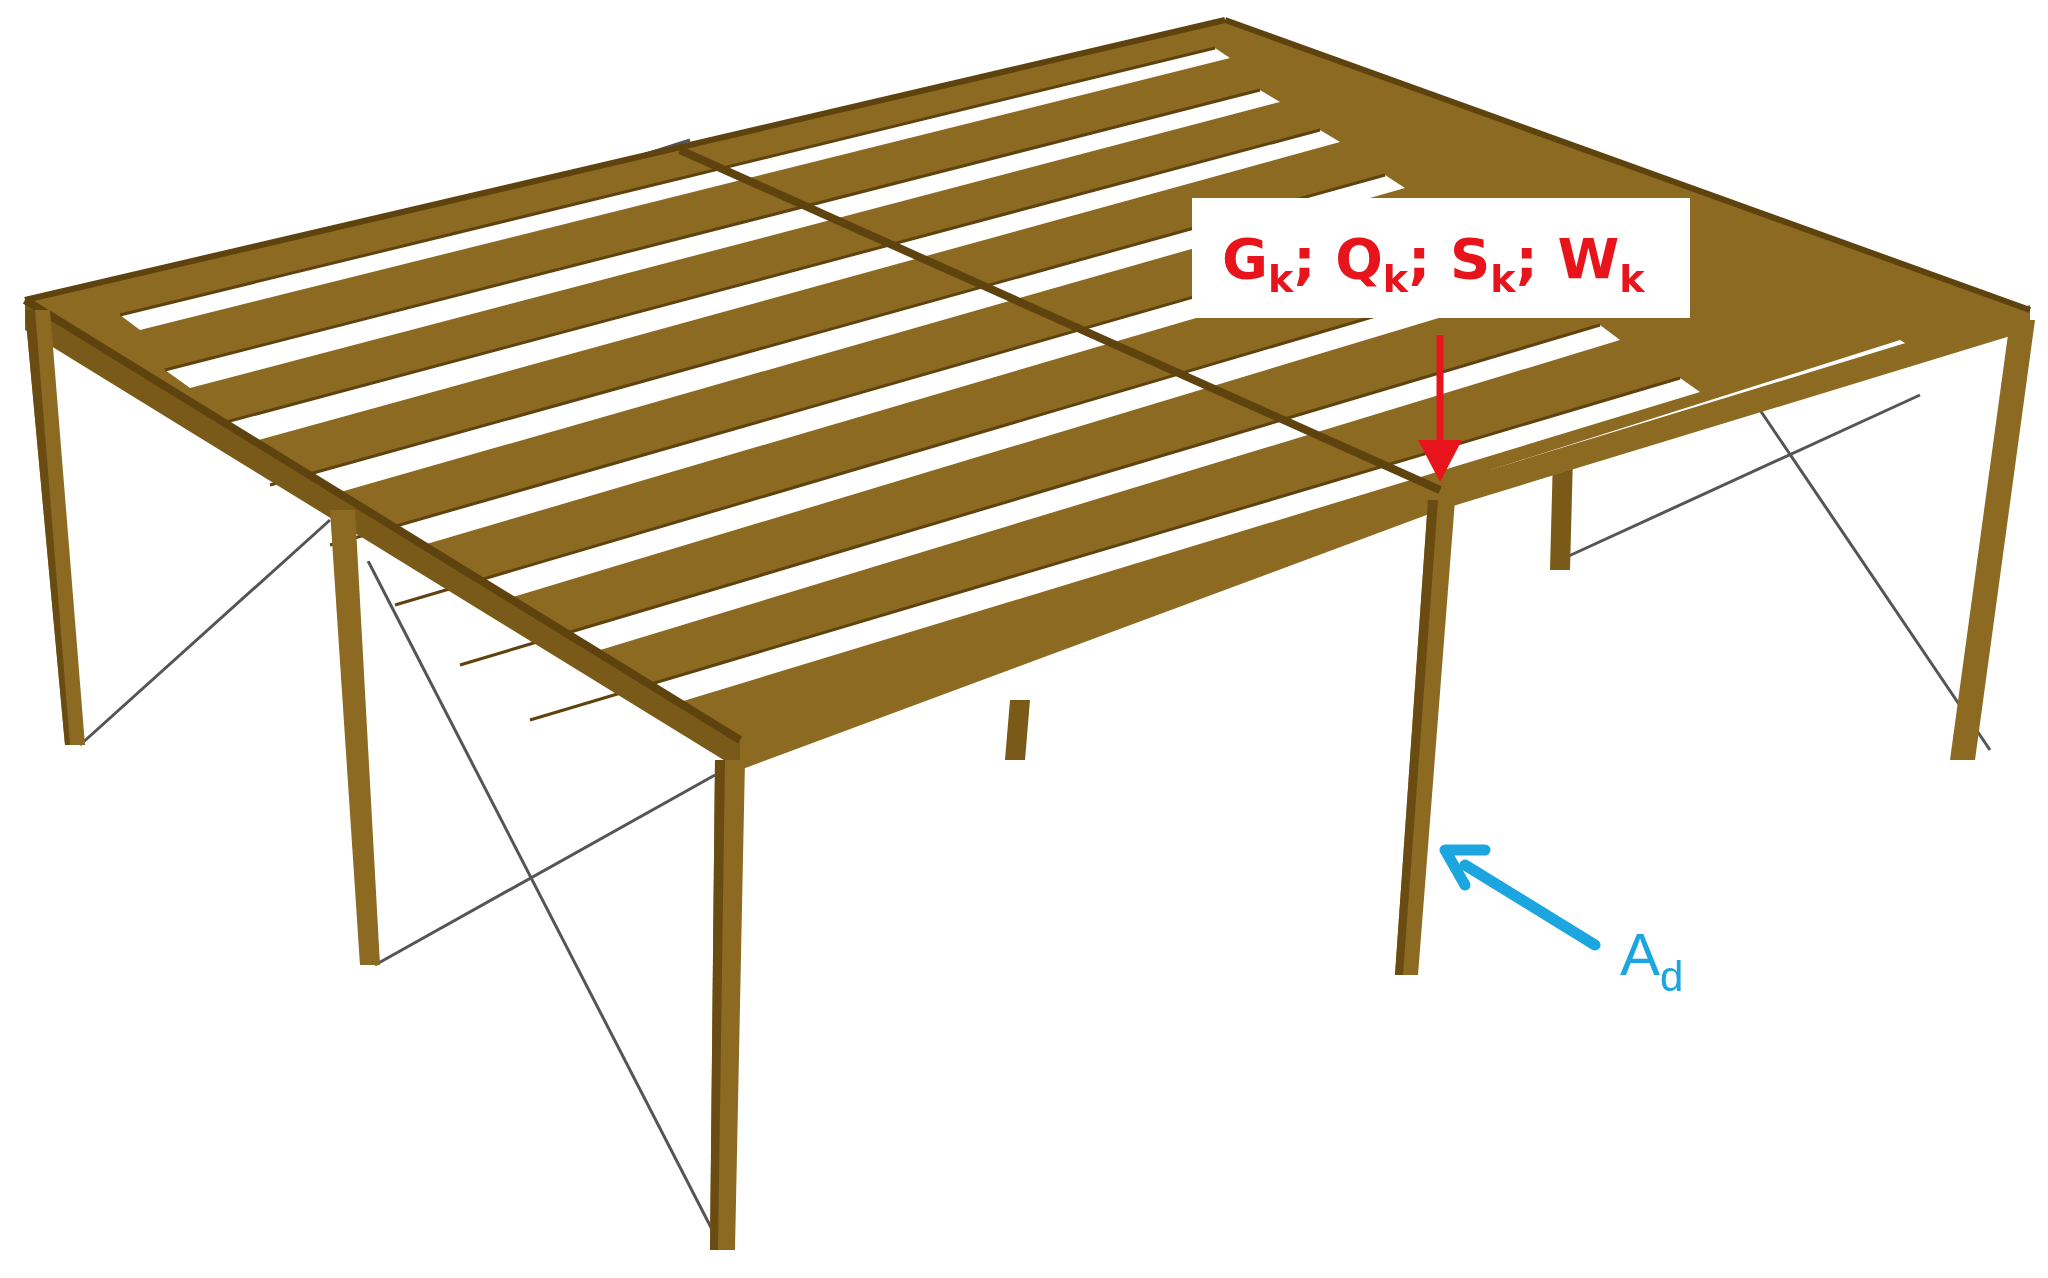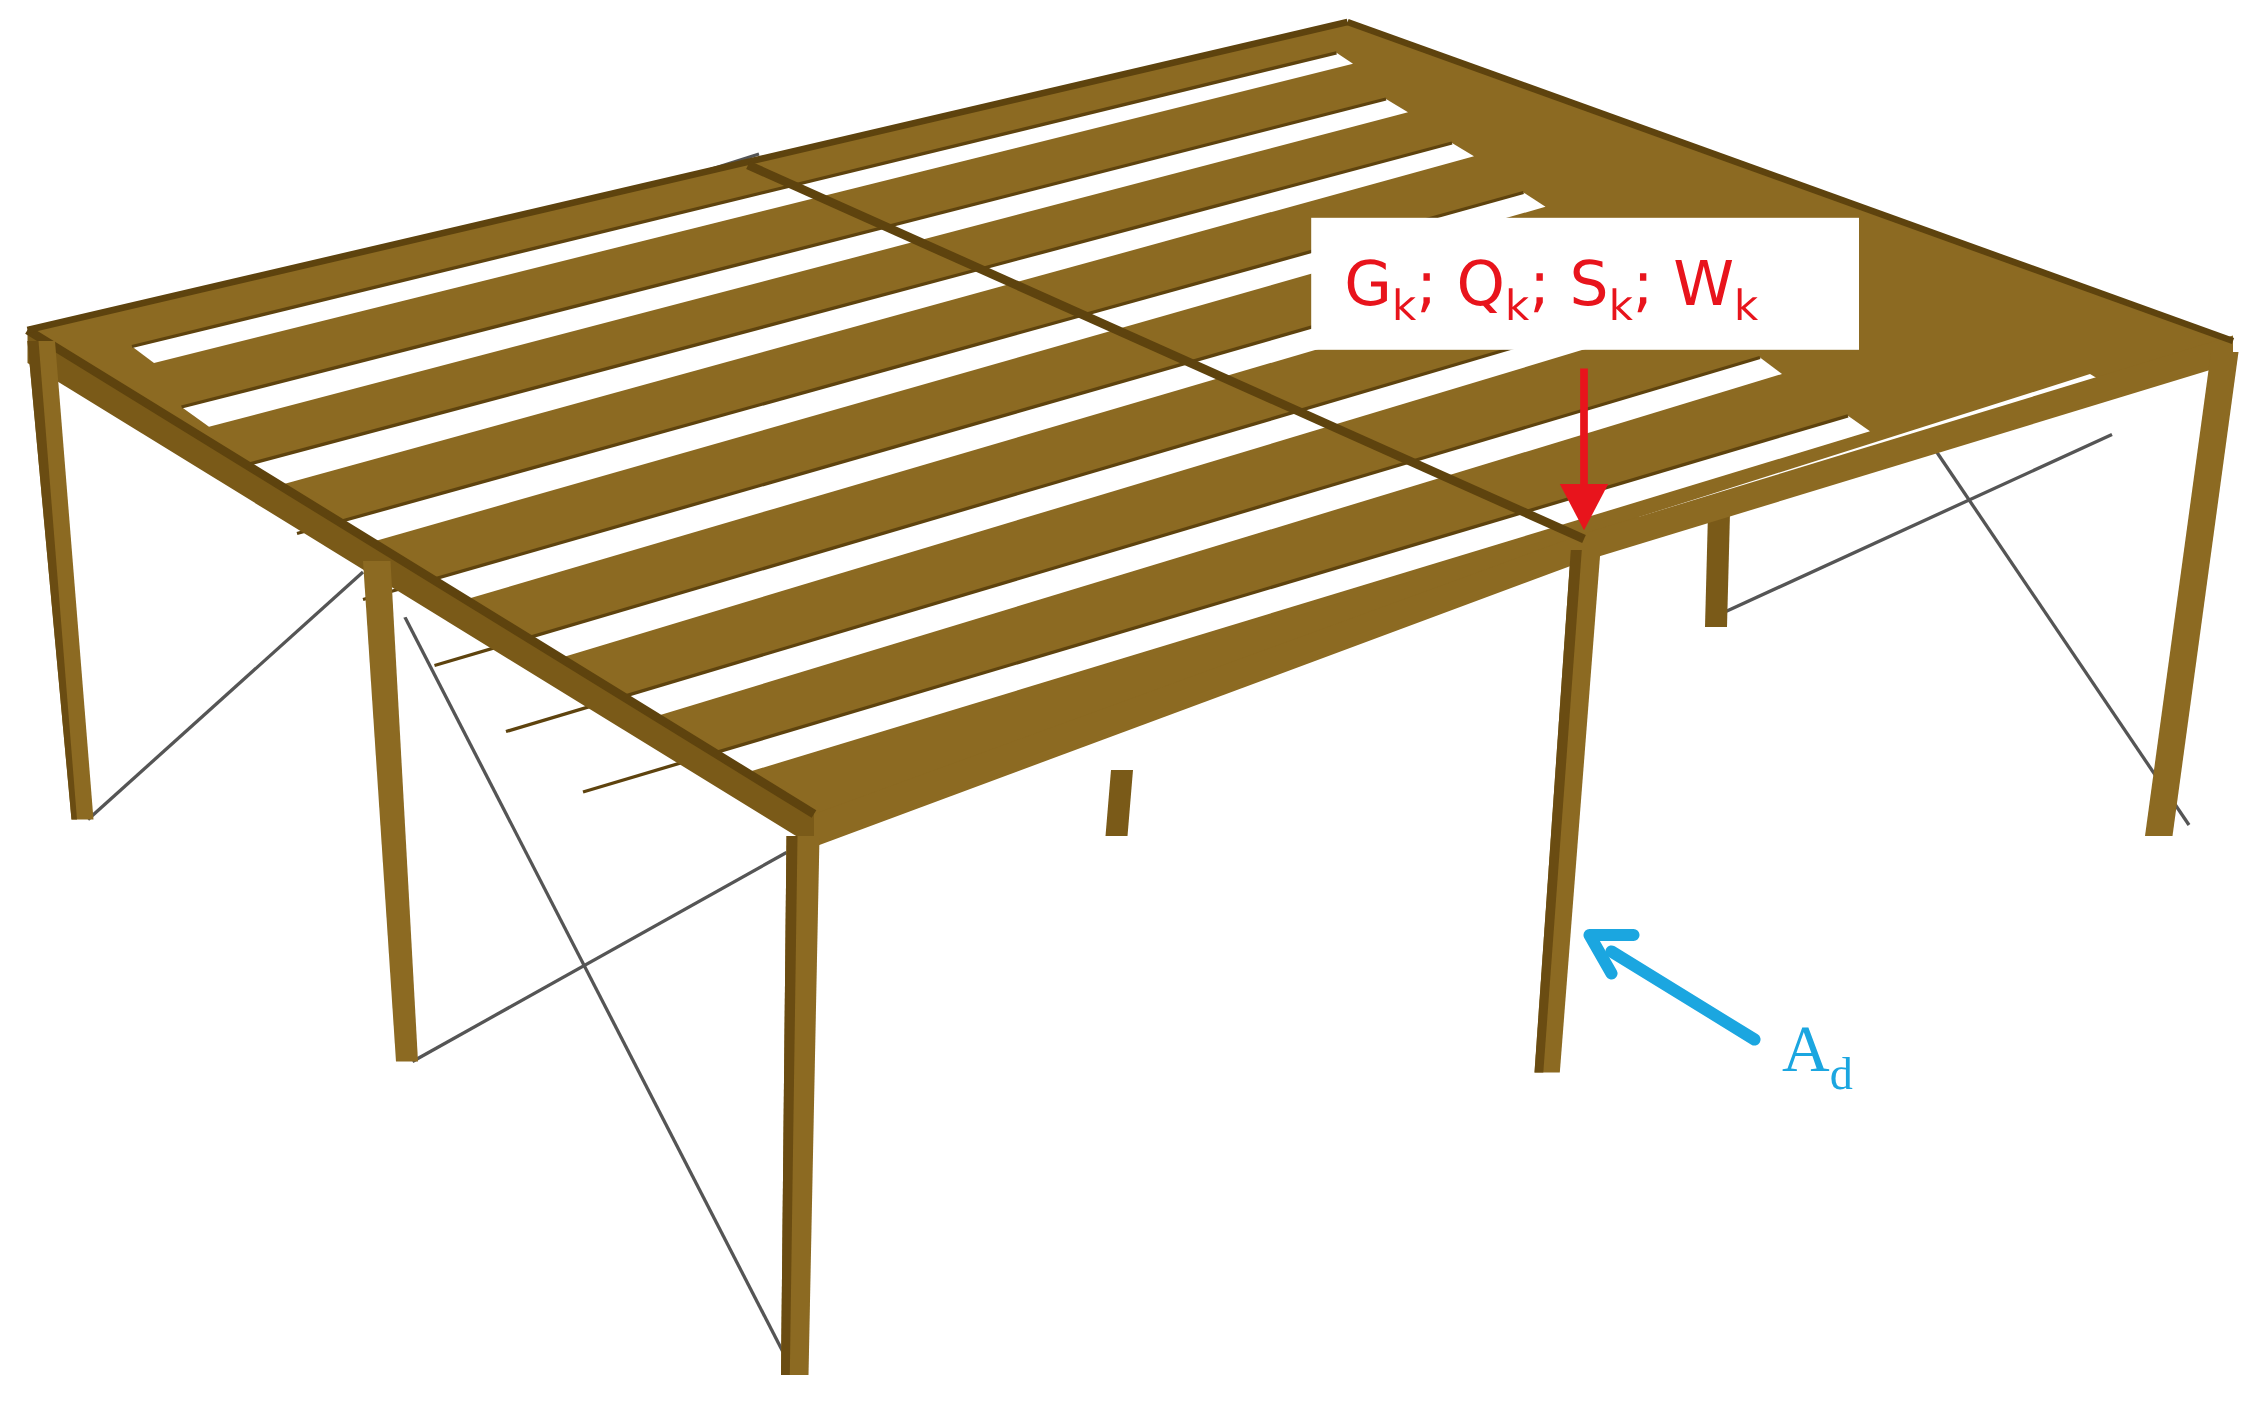--- a/index.html
+++ b/index.html
@@ -6,25 +6,25 @@
   body { width: 2048px; height: 1278px; position: relative; overflow: hidden;
          font-family: "Liberation Sans", sans-serif; }
   #scene { position: absolute; left: 0; top: 0; width: 2048px; height: 1278px; }
   .load-label {
     position: absolute; left: 1192px; top: 198px; width: 498px; height: 120px;
     background: #ffffff; color: #e8141c;
     font-family: "DejaVu Sans", sans-serif; font-size: 56px;
     display: flex; align-items: center; padding-left: 30px; box-sizing: border-box;
     white-space: nowrap;
   }
-  .load-label .sym { display: inline-block; }
+  .load-label .sym { display: inline-block; font-weight: bold; }
   .load-label sub { font-size: 38px; vertical-align: -14px; line-height: 0; }
   .acc-label {
     position: absolute; left: 1620px; top: 920px;
-    color: #1ba6e0; font-family: Liberation Serif, serif; font-size: 60px;
+    color: #1ba6e0; font-family: Liberation Sans, sans-serif; font-size: 60px;
     white-space: nowrap;
   }
   .acc-label sub { font-size: 42px; vertical-align: -16px; line-height: 0; }
 </style>
 </head>
 <body>
 
 <svg id="scene" viewBox="0 0 2048 1278" xmlns="http://www.w3.org/2000/svg">
 
   <g stroke="#555555" stroke-width="3" fill="none">

